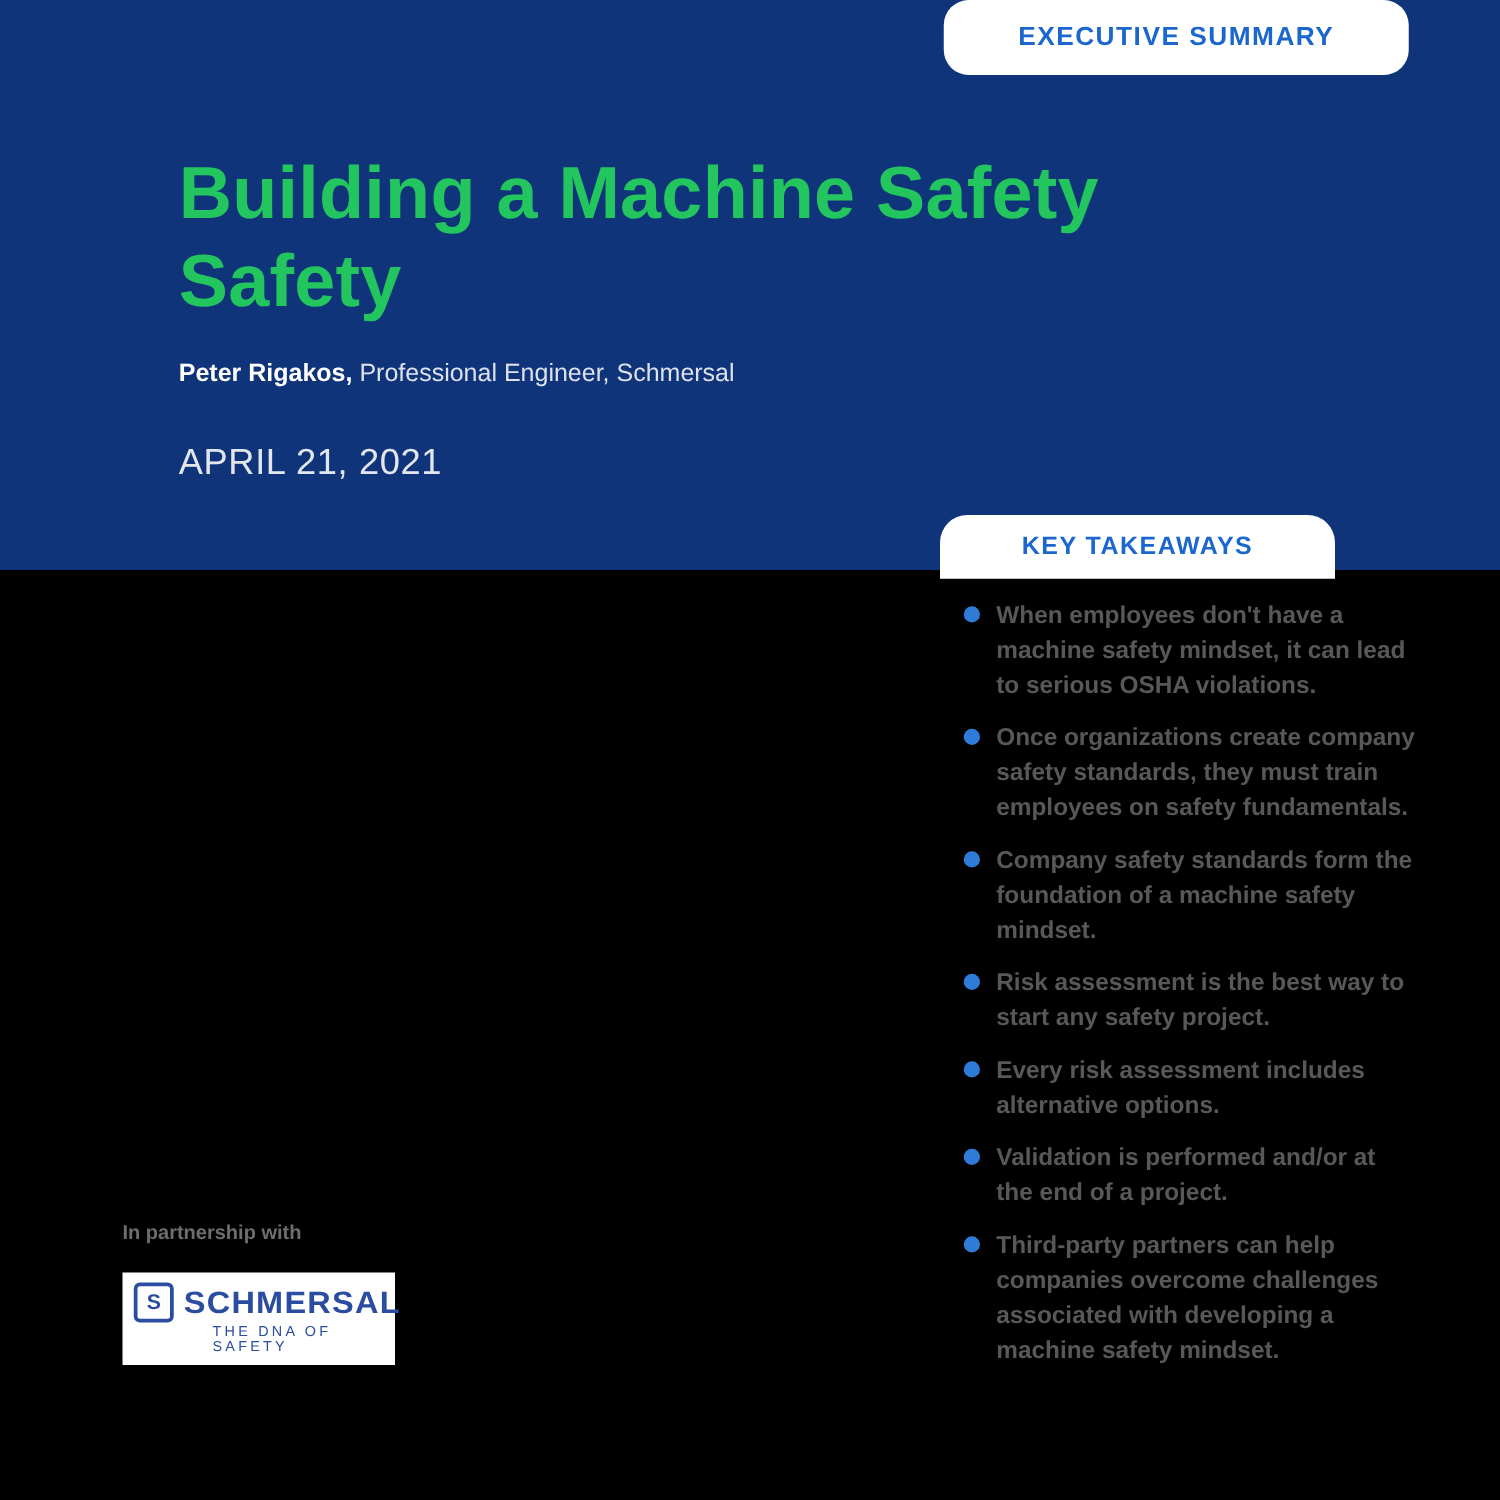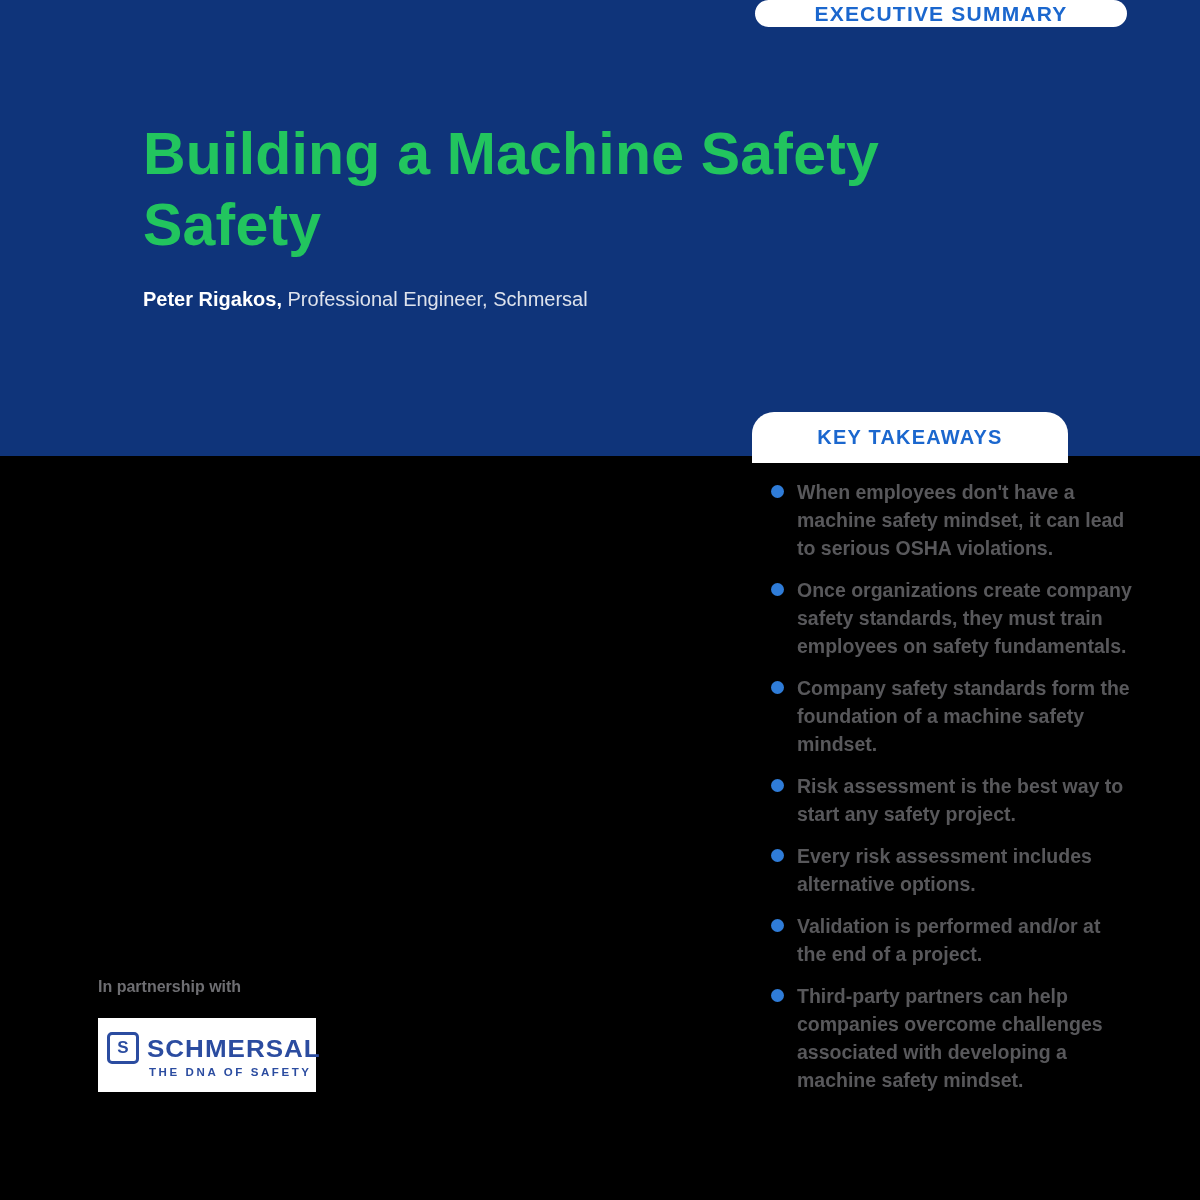--- a/index.html
+++ b/index.html
@@ -21,21 +21,21 @@
   .header{
     position:absolute;left:0;top:0;width:1200px;height:456px;
     background:var(--header-blue);
   }
   .badge{
     position:absolute;background:#ffffff;display:flex;align-items:center;justify-content:center;
   }
   .badge span{
     color:var(--badge-text-blue);font-weight:bold;font-size:21px;letter-spacing:1.2px;
   }
-  .badge-exec{left:755px;top:0;width:372px;height:27px;border-radius:20px;}
+  .badge-exec{left:755px;top:0;width:372px;height:60px;border-radius:20px;}
   .badge-takeaways{left:752px;top:412px;width:316px;height:51px;border-radius:22px 22px 0 0;}
   .badge-takeaways span{font-size:20px;}
   .title{
     position:absolute;left:143px;top:119px;color:#22c55e;font-weight:bold;
     font-size:59px;line-height:71px;letter-spacing:0.2px;
   }
   .author{
     position:absolute;left:143px;top:288px;font-size:20px;color:#dde2ec;
   }
   .author .author-name{color:#ffffff;font-weight:bold;}
@@ -68,40 +68,41 @@
   .logo-emblem{
     width:26px;height:26px;border:3px solid var(--logo-blue);border-radius:5px;
     display:flex;align-items:center;justify-content:center;flex:0 0 auto;
     color:var(--logo-blue);font-weight:bold;font-size:17px;
   }
   .logo-wordmark{
     margin-left:8px;color:var(--logo-blue);font-weight:bold;font-size:26px;
     letter-spacing:1px;transform:scaleY(0.95);
   }
   .logo-tagline{
-    margin-left:51px;margin-top:2px;color:var(--logo-blue);font-weight:bold;
+    margin-left:72px;margin-top:2px;color:var(--logo-blue);font-weight:normal;
     font-size:11.5px;letter-spacing:2.6px;
   }
 </style>
 </head>
 <body>
 
 <div class="canvas">
 
   <div class="header">
     <div class="badge badge-exec">
       <span>EXECUTIVE SUMMARY</span>
     </div>
     <div class="title">
       <div>Building a Machine Safety</div>
       <div>Safety</div>
     </div>
     <div class="author">
       <span class="author-name">Peter Rigakos,</span><span> Professional Engineer, Schmersal</span>
     </div>
+    <div class="date">APRIL 21, 2021</div>
   </div>
 
   <div class="badge badge-takeaways">
     <span>KEY TAKEAWAYS</span>
   </div>
 
   <div class="takeaways-list" id="takeaways-list">
       <div class="takeaway-item"><span class="dot"></span><span>When employees don't have a
 machine safety mindset, it can lead
 to serious OSHA violations.</span></div>

